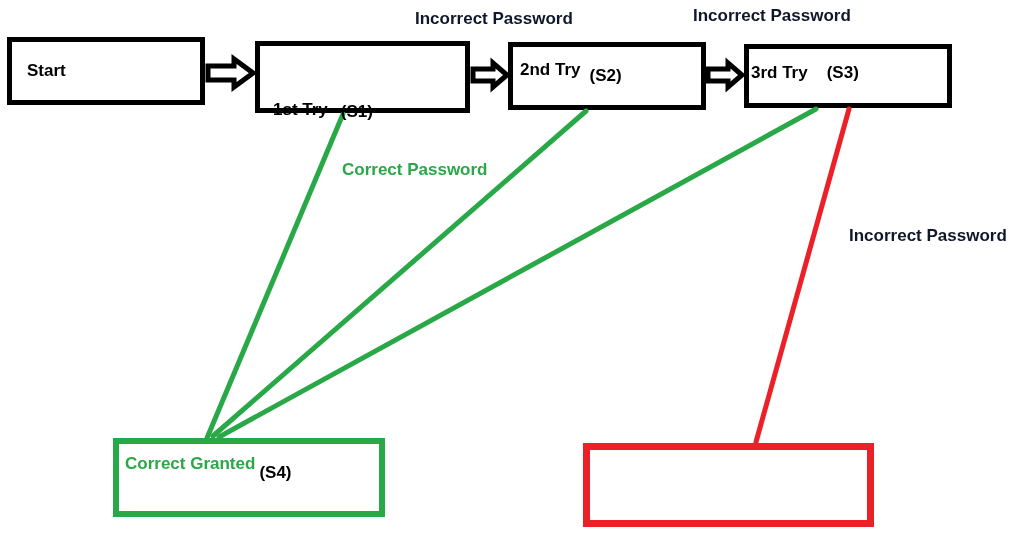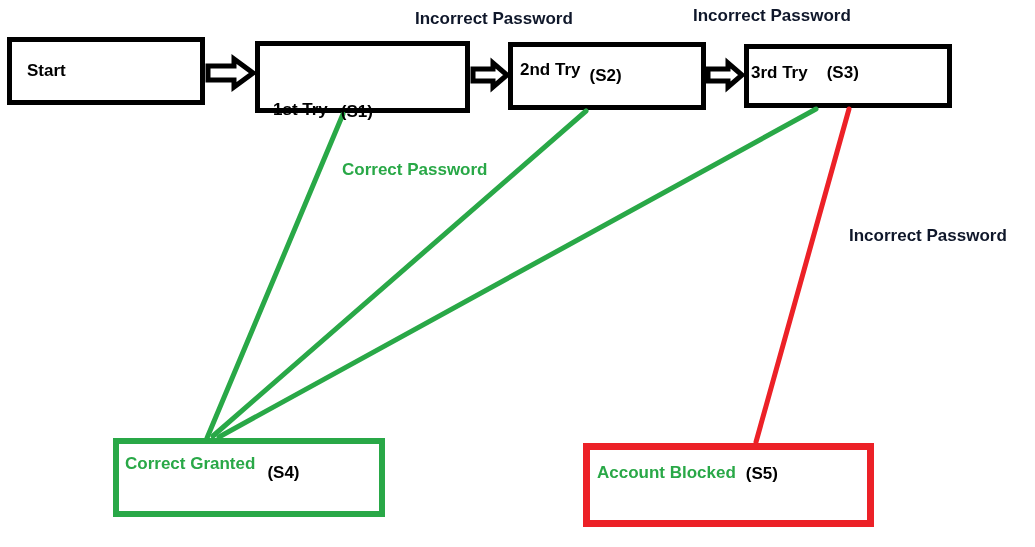--- a/index.html
+++ b/index.html
@@ -98,26 +98,23 @@
 
   <div class="node-text" style="left:520px; top:60px;">
     <span>2nd Try</span><span class="state-tag" style="margin-left:9px; top:6px;text-align:center;">(S2)</span>
   </div>
 
   <div class="node-text" style="left:751px; top:63px;">
     <span>3rd Try</span><span class="state-tag" style="margin-left:19px; top:0;">(S3)</span>
   </div>
 
   <div class="node-text" style="left:125px; top:454px;">
-    <span class="green-text">Correct Granted</span><span class="state-tag" style="margin-left:12px; top:9px;text-align:right;">(S4)</span>
+    <span class="green-text">Correct Granted</span><span class="state-tag" style="margin-left:4px; top:9px;text-align:right;">(S4)</span>
   </div>
 
-  <div class="node-text" style="left:597px; top:463px;">
-    <span class="green-text">Account Blocked</span><span class="state-tag" style="margin-left:10px; top:1px;">(S5)</span>
-  </div>
 
   <div class="edge-label red-text" style="left:415px; top:9px;">Incorrect Password</div>
 
   <div class="edge-label red-text" style="left:693px; top:6px;">Incorrect Password</div>
 
   <div class="edge-label green-text" style="left:342px; top:160px;text-align:center;">Correct Password</div>
 
   <div class="edge-label red-text" style="left:849px; top:226px;">Incorrect Password</div>
 
 </div>

